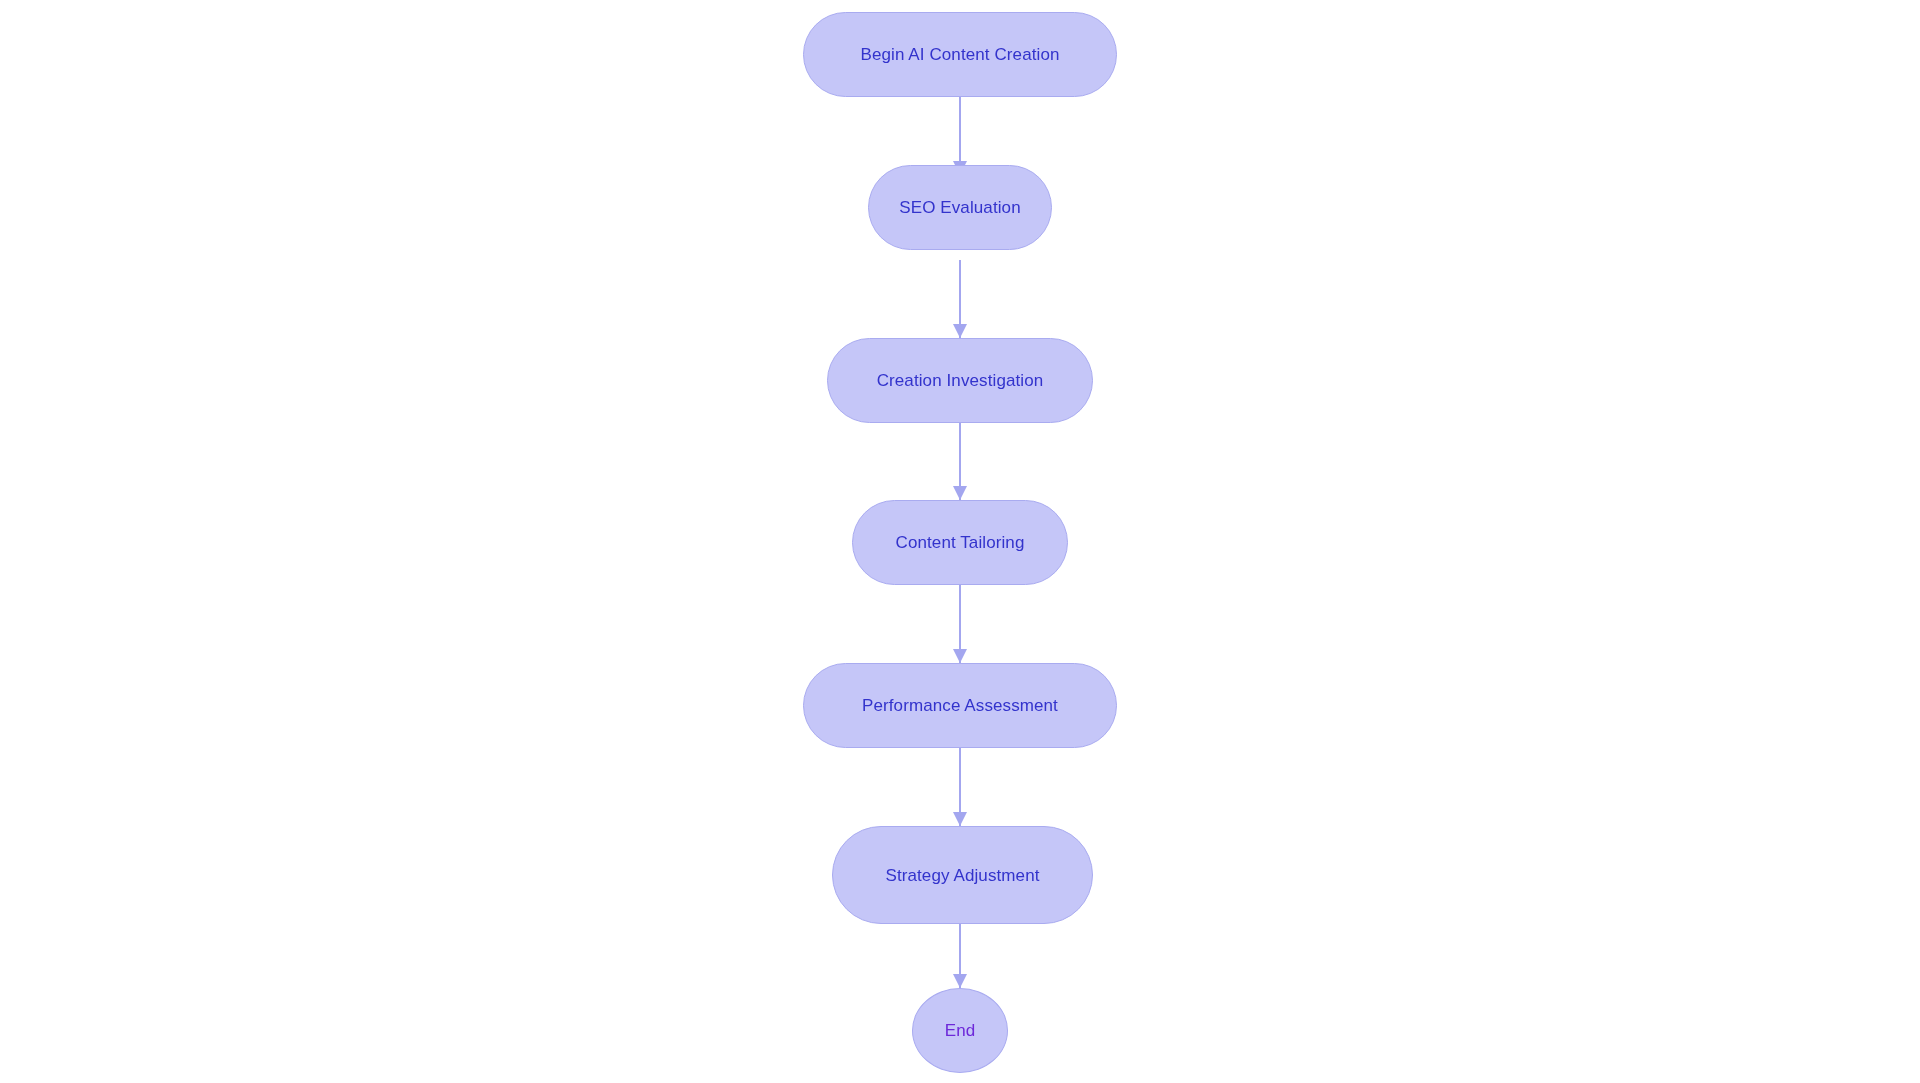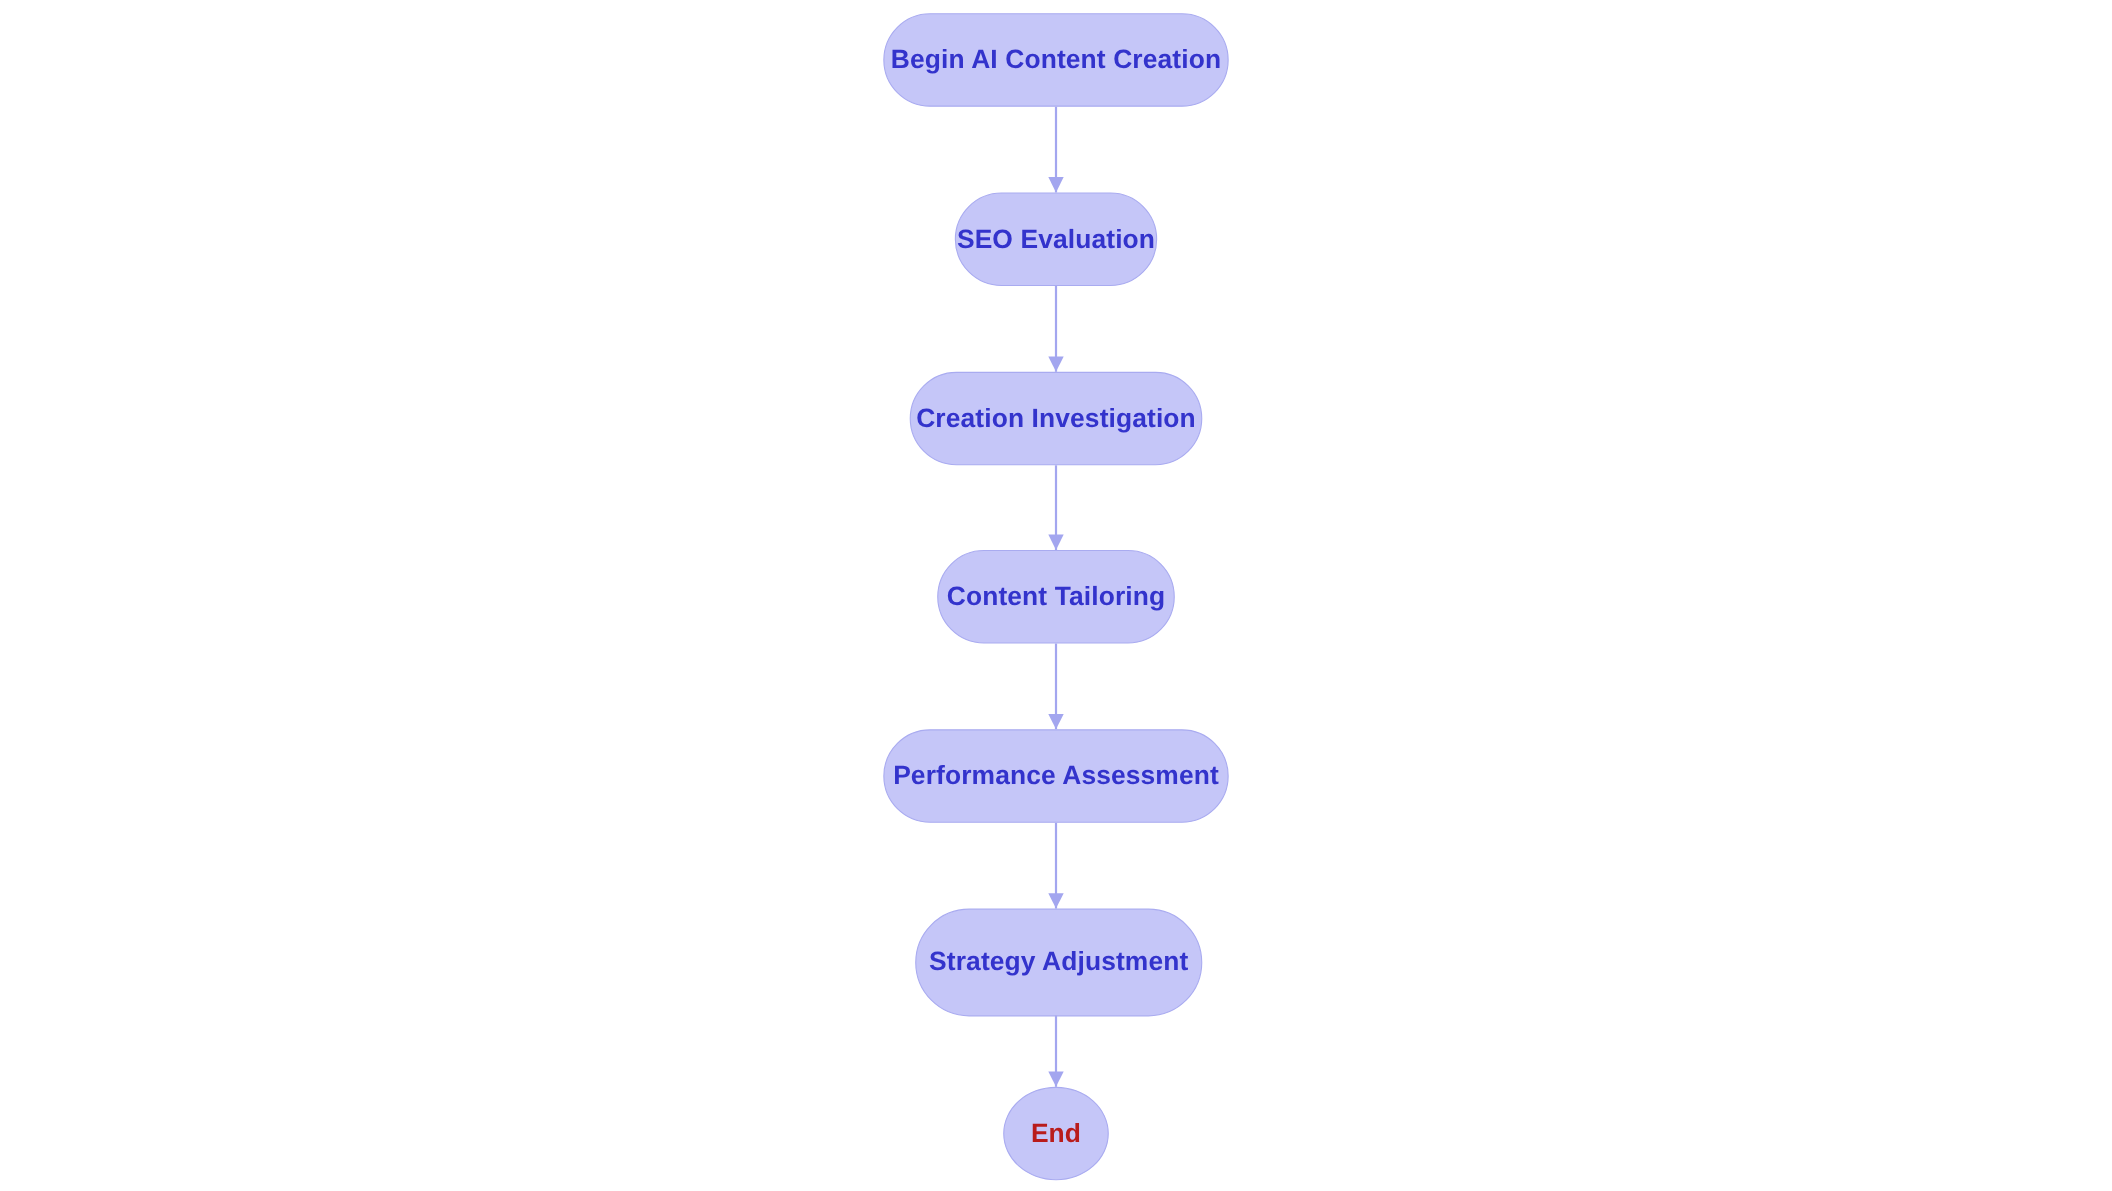--- a/index.html
+++ b/index.html
@@ -30,22 +30,22 @@
     align-items: center;
     justify-content: center;
     background: #c5c6f8;
     border: 1.6px solid #a9abf0;
     border-radius: 9999px;
     z-index: 2;
   }
   .node-label {
     color: #3333cc;
     font-family: "Liberation Sans", sans-serif;
-    font-size: 24px;
-    font-weight: 700;
+    font-size: 17px;
+    font-weight: 400;
     line-height: 1;
     letter-spacing: 0.1px;
     white-space: nowrap;
     text-align: center;
     -webkit-font-smoothing: antialiased;
   }
 
   
   .connector {
     position: absolute;
@@ -92,31 +92,31 @@
       <div class="connector-line" style="height: 78px; background: rgb(163, 166, 239);"></div>
       <div class="connector-arrow" style="top: 64px; border-top-color: rgb(163, 166, 239);"></div>
     </div>
     <div class="connector" style="left: 959px; top: 911px; width: 2.2px; height: 77px;">
       <div class="connector-line" style="height: 77px; background: rgb(163, 166, 239);"></div>
       <div class="connector-arrow" style="top: 63px; border-top-color: rgb(163, 166, 239);"></div>
     </div>
     <div class="node" style="left: 803px; top: 12px; width: 314px; height: 85px; background: rgb(197, 198, 248); border-color: rgb(169, 171, 240);">
       <span class="node-label" style="color: rgb(51, 51, 204);">Begin AI Content Creation</span>
     </div>
-    <div class="node" style="left: 868px; top: 175px; width: 184px; height: 85px; background: rgb(197, 198, 248); border-color: rgb(169, 171, 240);">
+    <div class="node" style="left: 868px; top: 165px; width: 184px; height: 85px; background: rgb(197, 198, 248); border-color: rgb(169, 171, 240);">
       <span class="node-label" style="color: rgb(51, 51, 204);">SEO Evaluation</span>
     </div>
     <div class="node" style="left: 827px; top: 338px; width: 266px; height: 85px; background: rgb(197, 198, 248); border-color: rgb(169, 171, 240);">
       <span class="node-label" style="color: rgb(51, 51, 204);">Creation Investigation</span>
     </div>
     <div class="node" style="left: 803px; top: 663px; width: 314px; height: 85px; background: rgb(197, 198, 248); border-color: rgb(169, 171, 240);">
       <span class="node-label" style="color: rgb(51, 51, 204);">Performance Assessment</span>
     </div>
     <div class="node" style="left: 852px; top: 500px; width: 216px; height: 85px; background: rgb(197, 198, 248); border-color: rgb(169, 171, 240);">
       <span class="node-label" style="color: rgb(51, 51, 204);">Content Tailoring</span>
     </div>
     <div class="node" style="left: 832px; top: 826px; width: 261px; height: 98px; background: rgb(197, 198, 248); border-color: rgb(169, 171, 240);">
       <span class="node-label" style="color: rgb(51, 51, 204);">Strategy Adjustment</span>
     </div>
     <div class="node" style="left: 912px; top: 988px; width: 96px; height: 85px; background: rgb(197, 198, 248); border-color: rgb(169, 171, 240); border-radius: 50%;">
-      <span class="node-label" style="color: #b91c1c;">End</span>
+      <span class="node-label" style="color: #6d28d9;">End</span>
     </div>
   </div>
 
 </body></html>

